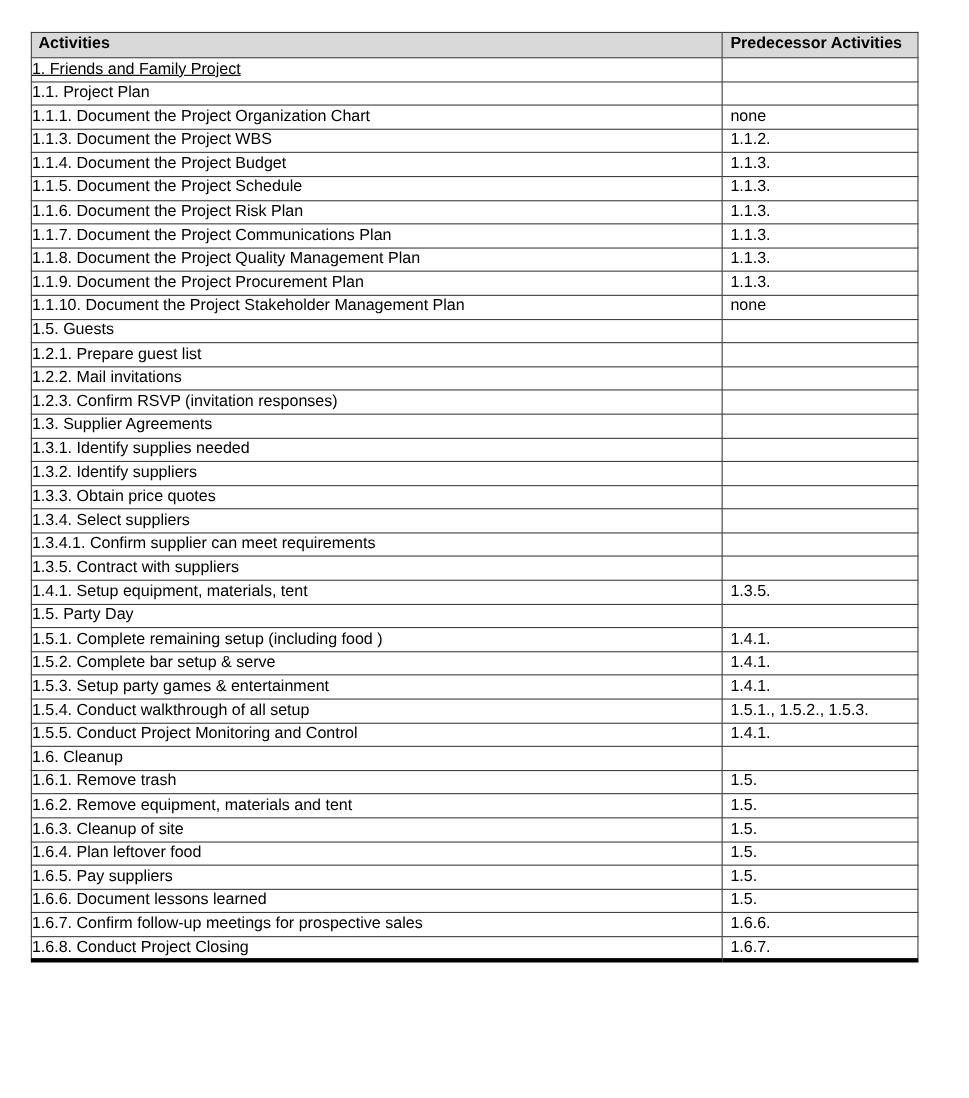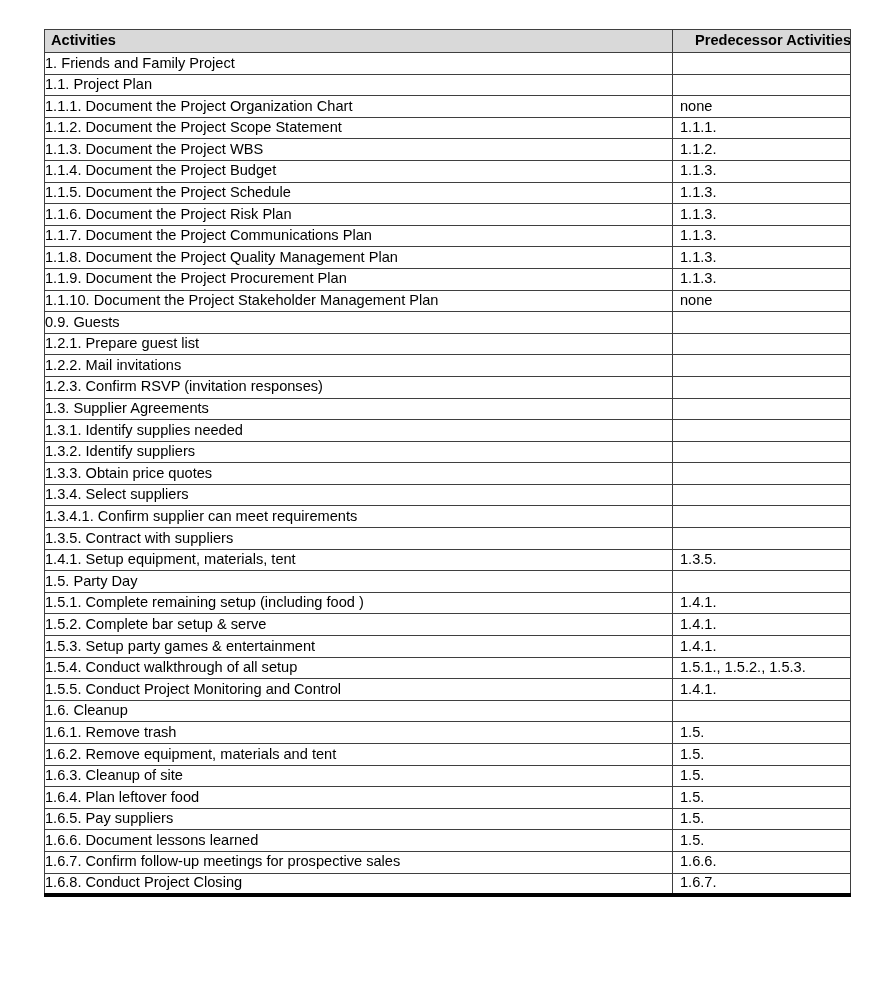--- a/index.html
+++ b/index.html
@@ -15,21 +15,21 @@
   }
   #page {
     position: relative;
     width: 881px;
     height: 998px;
     background: #ffffff;
     overflow: hidden;
   }
   .wbs-table {
     position: absolute;
-    left: 44px;
+    left: 28px;
     top: 29px;
     width: 806px;
     border-collapse: collapse;
     table-layout: fixed;
     background: #ffffff;
   }
   .wbs-table col.col-activities { width: 628px; }
   .wbs-table col.col-pred { width: 178px; }
 
   .wbs-table th,
@@ -45,27 +45,27 @@
     overflow: hidden;
     white-space: nowrap;
   }
   .wbs-table thead th {
     background: #d9d9d9;
     font-weight: bold;
     height: 23px;
     border: 1px solid #3f3f3f;
   }
   .wbs-table thead th.hdr-activities { padding-left: 6px; text-align: left; }
-  .wbs-table thead th.hdr-pred { padding-left: 22px; text-align: left; }
+  .wbs-table thead th.hdr-pred { padding-left: 7px; text-align: left; }
 
   td.cell-activity { text-align: left; }
   td.cell-pred { padding-left: 7px; text-align: left; }
 
   
-  .lvl1 { padding-left: 6px; }
+  .lvl1 { padding-left: 6px; text-decoration: underline; }
   .lvl2 { padding-left: 62px; }
   .lvl3 { padding-left: 122px; margin-left: 40px; }
   .lvl4 { padding-left: 178px; margin-left: 28px; }
 
   .wbs-table tbody tr:last-child td { border-bottom: 4px solid #000000; }
 </style>
 </head>
 <body>
 
 <div id="page">
@@ -88,24 +88,20 @@
         </tr>
         <tr>
           <td class="cell-activity lvl2">1.1. Project Plan</td>
           <td class="cell-pred"></td>
         </tr>
         <tr>
           <td class="cell-activity lvl3">1.1.1. Document the Project Organization Chart</td>
           <td class="cell-pred">none</td>
         </tr>
         <tr>
-          <td class="cell-activity lvl3">1.1.2. Document the Project Scope Statement</td>
-          <td class="cell-pred">1.1.1.</td>
-        </tr>
-        <tr>
           <td class="cell-activity lvl3">1.1.3. Document the Project WBS</td>
           <td class="cell-pred">1.1.2.</td>
         </tr>
         <tr>
           <td class="cell-activity lvl3">1.1.4. Document the Project Budget</td>
           <td class="cell-pred">1.1.3.</td>
         </tr>
         <tr>
           <td class="cell-activity lvl3">1.1.5. Document the Project Schedule</td>
           <td class="cell-pred">1.1.3.</td>
@@ -124,21 +120,21 @@
         </tr>
         <tr>
           <td class="cell-activity lvl3">1.1.9. Document the Project Procurement Plan</td>
           <td class="cell-pred">1.1.3.</td>
         </tr>
         <tr>
           <td class="cell-activity lvl3">1.1.10. Document the Project Stakeholder Management Plan</td>
           <td class="cell-pred">none</td>
         </tr>
         <tr>
-          <td class="cell-activity lvl2">0.9. Guests</td>
+          <td class="cell-activity lvl2">1.5. Guests</td>
           <td class="cell-pred"></td>
         </tr>
         <tr>
           <td class="cell-activity lvl3">1.2.1. Prepare guest list</td>
           <td class="cell-pred"></td>
         </tr>
         <tr>
           <td class="cell-activity lvl3">1.2.2. Mail invitations</td>
           <td class="cell-pred"></td>
         </tr>

